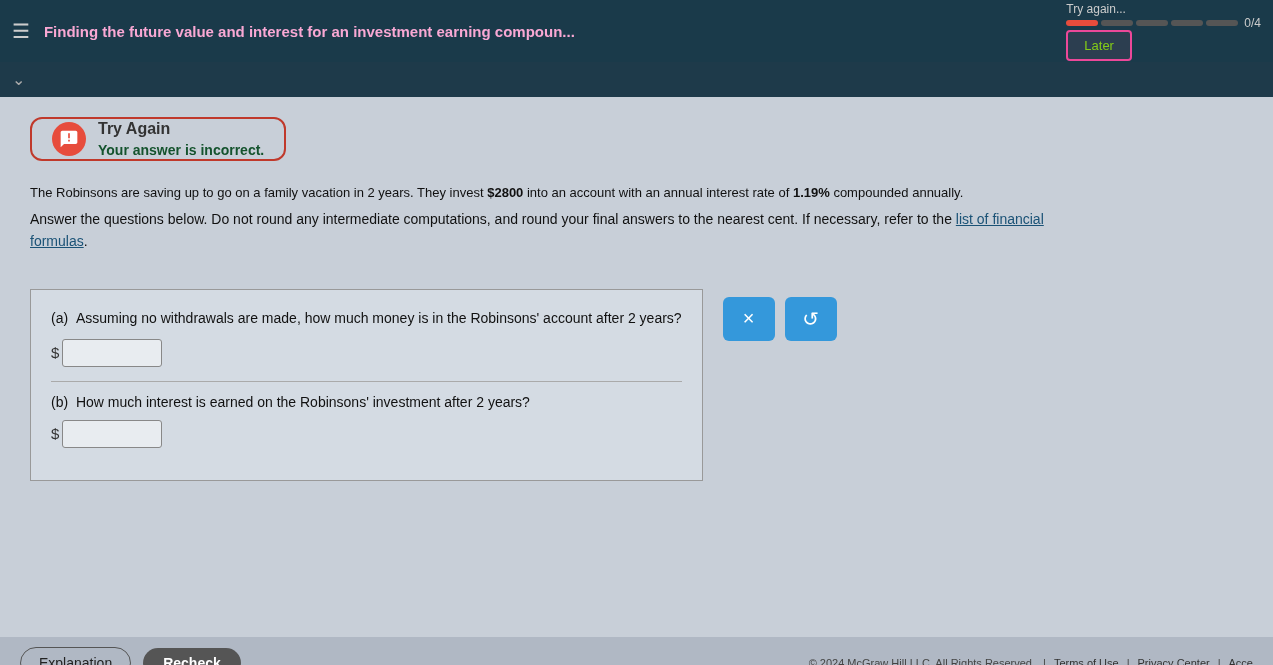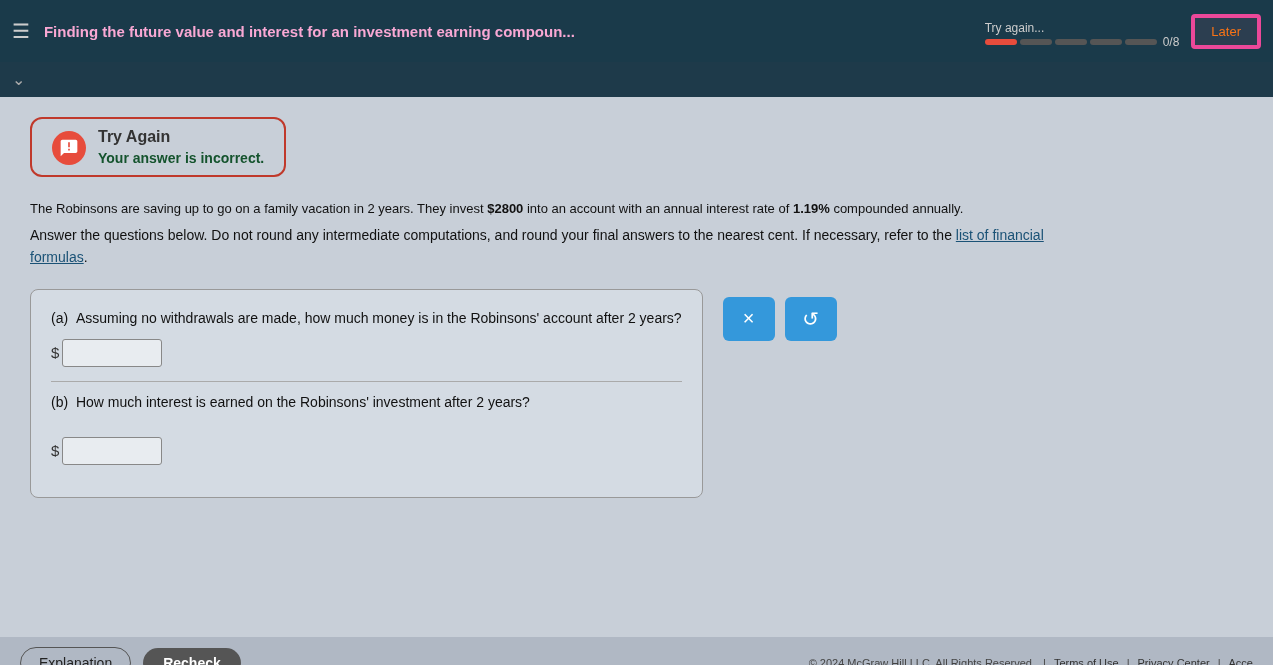--- a/index.html
+++ b/index.html
@@ -35,22 +35,23 @@
       font-size: 12px;
     }
     .header-lesson {
       color: #f9a8d4;
       font-size: 15px;
       font-weight: bold;
     }
     .header-right {
       margin-left: auto;
       display: flex;
-      align-items: flex-end;
-      gap: 12px;
+      align-items: flex-start;
+      gap: 0;
+      flex-direction: column;
     }
     .try-again-label {
       color: #ccc;
       font-size: 12px;
     }
     .progress-bar-container {
       display: flex;
       align-items: center;
       gap: 6px;
     }
@@ -68,22 +69,22 @@
     }
     .progress-segment.empty {
       background: #555;
     }
     .progress-text {
       color: #ccc;
       font-size: 12px;
     }
     .later-btn {
       background: #2c3e50;
-      color: #f97316;
-      border: 4px solid #ec4899;
+      color: #84cc16;
+      border: 2px solid #ec4899;
       padding: 6px 16px;
       border-radius: 4px;
       cursor: pointer;
       font-size: 13px;
     }
 
     
     .chevron-row {
       background: #1e3a4a;
       padding: 8px 12px;
@@ -101,23 +102,23 @@
       background: #c8cfd8;
       min-height: 540px;
       padding: 20px 30px 20px 30px;
       position: relative;
     }
 
     
     .try-again-box {
       border: 2px solid #c0392b;
       border-radius: 12px;
-      padding: 9px 20px;
+      padding: 1px 20px;
       display: inline-flex;
-      align-items: center;
+      align-items: flex-start;
       gap: 12px;
       background: #c8cfd8;
       margin-bottom: 22px;
       max-width: 280px;
     }
     .try-again-icon {
       width: 34px;
       height: 34px;
       border-radius: 50%;
       background: #e74c3c;
@@ -153,32 +154,32 @@
       color: #111;
       line-height: 1.6;
       margin-bottom: 4px;
       max-width: 1100px;
     }
 
     .instructions-text {
       font-size: 14px;
       color: #111;
       line-height: 1.6;
-      margin-bottom: 20px;
+      margin-bottom: 36px;
       max-width: 1050px;
     }
     .instructions-text a {
       color: #1a5276;
       text-decoration: underline;
     }
 
     
     .question-box {
       border: 1px solid #999;
-      border-radius: 8px;
+      border-radius: 0;
       background: #d4dbe3;
       padding: 18px 20px 18px 20px;
       max-width: 740px;
       display: inline-block;
       vertical-align: top;
     }
     .question-text {
       font-size: 14px;
       color: #111;
       line-height: 1.5;
@@ -204,21 +205,21 @@
       font-size: 14px;
     }
     .divider-line {
       border: none;
       border-top: 1px solid #aaa;
       margin: 8px 0 12px 0;
     }
     .part-b-text {
       font-size: 14px;
       color: #111;
-      margin-bottom: 27px;
+      margin-bottom: 10px;
     }
 
     
     .action-buttons {
       display: flex;
       gap: 10px;
       align-items: center;
       margin-top: 8px;
     }
     .btn-x {
@@ -311,21 +312,21 @@
     <div>
       <div class="try-again-label">Try again...</div>
       <div class="progress-bar-container">
         <div class="progress-bar">
           <div class="progress-segment filled"></div>
           <div class="progress-segment empty"></div>
           <div class="progress-segment empty"></div>
           <div class="progress-segment empty"></div>
           <div class="progress-segment empty"></div>
         </div>
-        <span class="progress-text">0/8</span>
+        <span class="progress-text">0/4</span>
       </div>
     </div>
     <button class="later-btn">Later</button>
   </div>
 </div>
 
 <div class="chevron-row">
   <button class="chevron-btn">⌄</button>
 </div>
 

